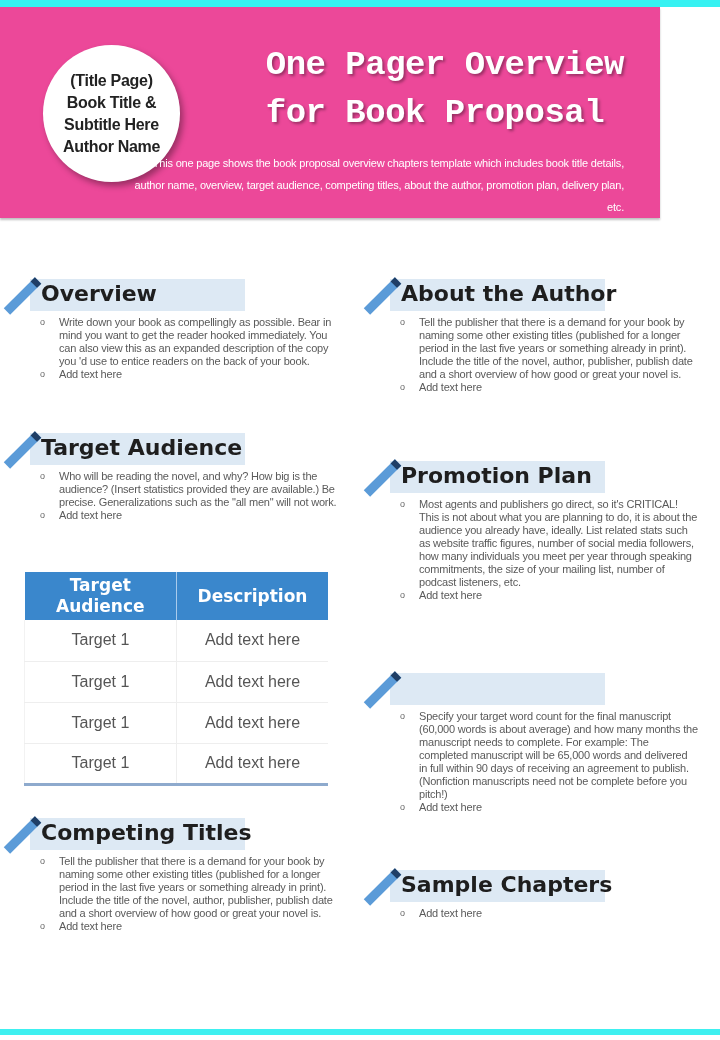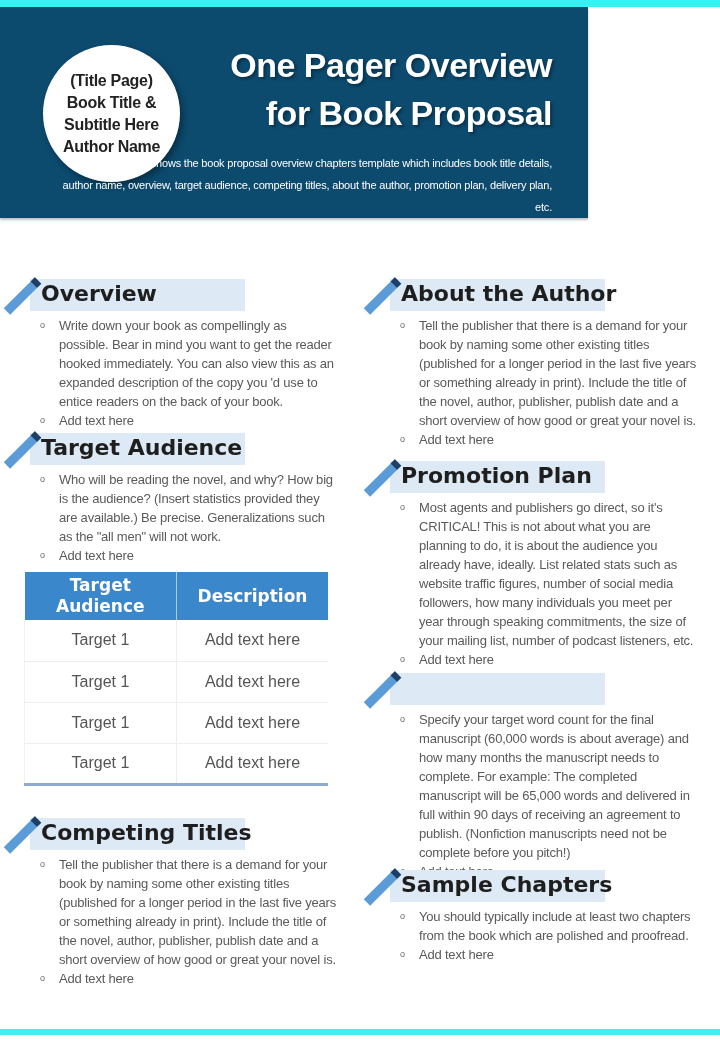--- a/index.html
+++ b/index.html
@@ -2,43 +2,43 @@
 <html><head>
 <meta charset="utf-8">
 <style>
   * { box-sizing: border-box; margin: 0; padding: 0; }
   html, body { width: 720px; height: 1040px; background: #ffffff; overflow: hidden; }
   body { position: relative; font-family: "Liberation Sans", sans-serif; color: #555; }
 
   .top-bar { position: absolute; left: 0; top: 0; width: 720px; height: 7px; background: #36f2f2; }
   .bottom-bar { position: absolute; left: 0; top: 1029px; width: 720px; height: 6px; background: #3ef0f0; }
 
-  .header { position: absolute; left: 0; top: 7px; width: 588px; height: 211px; background: #0c4a6e;
+  .header { position: absolute; left: 0; top: 7px; width: 660px; height: 211px; background: #ec4899;
             box-shadow: 0 2px 2px rgba(0,0,0,0.25); }
   .title-circle { position: absolute; left: 43px; top: 38px; width: 137px; height: 137px; border-radius: 50%;
                   background: #ffffff; box-shadow: 3px 4px 6px rgba(0,0,0,0.35);
                   display: flex; align-items: center; justify-content: center; text-align: center; }
   .title-circle span { font-family: "Liberation Sans", sans-serif; font-size: 16px; font-weight: bold; color: #222;
                        line-height: 22px; white-space: pre-line; letter-spacing: -0.3px; }
-  .main-title { position: absolute; right: 36px; top: 34px; text-align: right; color: #ffffff;
-                font-family: Liberation Sans, sans-serif; font-weight: bold; font-size: 34px; line-height: 48px;
+  .main-title { position: absolute; right: 36px; top: 34px; text-align: left; color: #ffffff;
+                font-family: Liberation Mono, monospace; font-weight: bold; font-size: 34px; line-height: 48px;
                 white-space: pre-line; text-shadow: 2px 2px 3px rgba(0,0,0,0.35); letter-spacing: -0.5px; }
   .subtitle { position: absolute; right: 36px; top: 145px; width: 490px; text-align: right; color: #ffffff;
               font-size: 11px; line-height: 22px; letter-spacing: -0.2px; }
 
   .section { position: absolute; width: 330px; }
   .sec-head { position: relative; height: 32px; }
   .sec-bg { position: absolute; left: 22px; top: 1px; width: 215px; height: 32px; background: #dde9f4; }
   .sec-stripe { position: absolute; left: 10px; top: -4px; width: 9px; height: 44px; background: #5b9bd8;
                 transform: rotate(45deg); transform-origin: center; }
   .sec-stripe::after { content: ""; position: absolute; left: 0; top: 0; width: 9px; height: 6px; background: #1f3e66; }
   .sec-title { position: absolute; left: 33px; top: 3px; font-family: "DejaVu Sans", sans-serif; font-weight: bold;
                font-size: 22px; color: #1e1e1e; letter-spacing: 0px; }
   .sec-list { list-style: none; margin-top: 6px; padding-left: 32px; }
-  .sec-list li { position: relative; padding-left: 19px; font-size: 13px; line-height: 19px; color: #5a5a5a; letter-spacing: -0.2px; }
+  .sec-list li { position: relative; padding-left: 19px; font-size: 11px; line-height: 13px; color: #5a5a5a; letter-spacing: -0.2px; }
   .sec-list li::before { content: "o"; position: absolute; left: 0; top: 0; font-size: 9px; color: #666; }
 
   .table { position: absolute; left: 24px; top: 572px; width: 304px; border-collapse: collapse; }
   .table th { background: #3a87cc; color: #fff; font-family: "DejaVu Sans", sans-serif; font-weight: bold;
               font-size: 17px; line-height: 21px; height: 48px; text-align: center; border-right: 1px solid #a9cbec; }
   .table th:last-child { border-right: none; }
   .table td { height: 41px; font-size: 16px; color: #555; text-align: center; border-bottom: 1px solid #eeeeee;
               border-right: 1px solid #eeeeee; }
   .table td:last-child { border-right: none; }
   .table tr:last-child td { border-bottom: 3px solid #8eaacd; }
@@ -159,18 +159,17 @@
   </ul>
 </div>
 
 <div class="section" style="left:368px; top:869px;">
   <div class="sec-head">
     <div class="sec-bg"></div>
     <div class="sec-stripe"></div>
     <div class="sec-title">Sample Chapters</div>
   </div>
   <ul class="sec-list">
-    <li>You should typically include at least two chapters from the book which are polished and proofread.</li>
     <li>Add text here</li>
   </ul>
 </div>
 
 <div class="bottom-bar"></div>
 
 </body></html>

